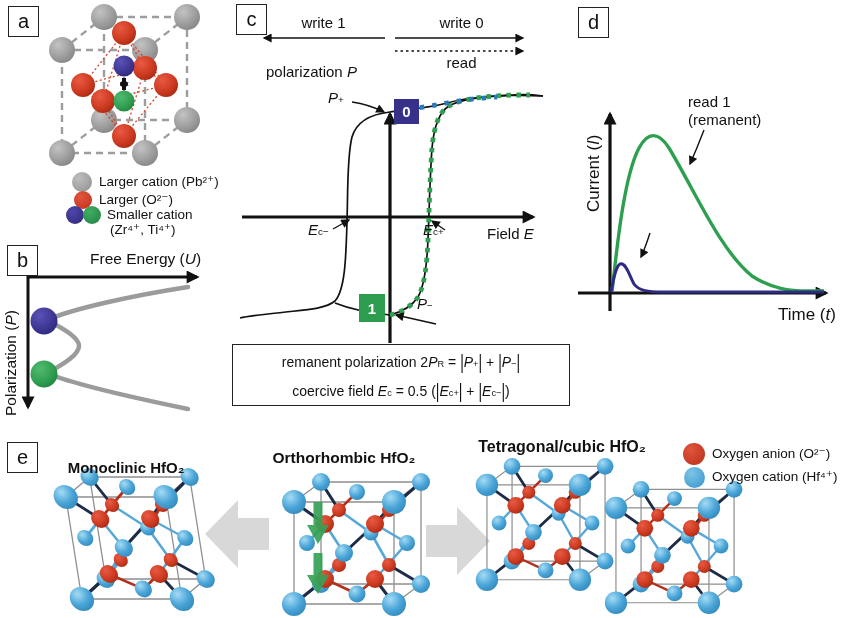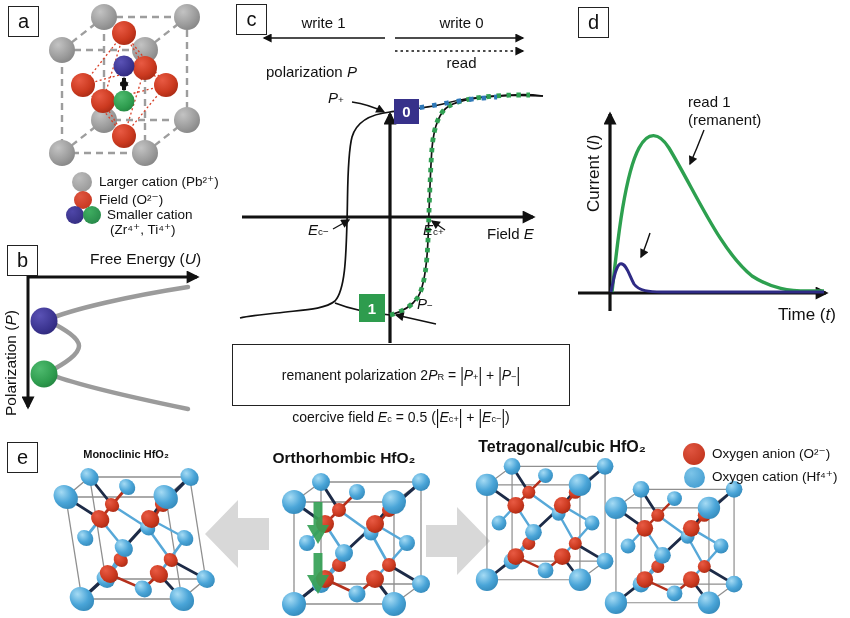--- a/index.html
+++ b/index.html
@@ -15,21 +15,21 @@
   i{font-style:italic;}
   .rt-bar{display:inline-block;transform:scaleY(1.45);transform-origin:50% 55%;}
   .vtext{transform-origin:0 0;transform:rotate(-90deg);}
   .sw{position:absolute;z-index:3;border-radius:50%;}
   .statebox{position:absolute;z-index:3;display:flex;align-items:center;justify-content:center;
             color:#fff;font-weight:bold;font-size:15px;}
   #state0{left:394px;top:99px;width:25px;height:25px;background:#37318a;}
   #state1{left:359px;top:294px;width:26px;height:28px;background:#2e9c4e;}
   #formulabox{position:absolute;z-index:3;left:232px;top:344px;width:336px;height:60px;
               border:1.4px solid #222;background:#fff;text-align:center;font-size:14px;}
-  #formulabox .fl{margin-top:18px;line-height:24px;}
+  #formulabox .fl{margin-top:5px;line-height:24px;}
 </style>
 </head>
 <body>
 
 <div id="fig">
 
   <svg id="gfx" width="850" height="618" viewBox="0 0 850 618">
     <defs>
       <radialGradient id="gGray" cx="0.35" cy="0.3" r="0.85">
         <stop offset="0" stop-color="#c3c3c3"></stop>
@@ -172,21 +172,21 @@
 
   <div class="plabel" style="left:8px;top:6px;">a</div>
   <div class="plabel" style="left:7px;top:245px;">b</div>
   <div class="plabel" style="left:236px;top:4px;">c</div>
   <div class="plabel" style="left:578px;top:7px;">d</div>
   <div class="plabel" style="left:7px;top:442px;">e</div>
 
   <div class="sw" style="left:72px;top:172px;width:20px;height:20px;background:radial-gradient(circle at 35% 30%,#bdbdbd,#8f8f8f);"></div>
   <div class="txt" style="left:99px;top:174px;font-size:13.5px;">Larger cation (Pb²⁺)</div>
   <div class="sw" style="left:74px;top:191px;width:18px;height:18px;background:radial-gradient(circle at 35% 30%,#e05540,#c03018);"></div>
-  <div class="txt" style="left:99px;top:192px;font-size:13.5px;">Field (O²⁻)</div>
+  <div class="txt" style="left:99px;top:192px;font-size:13.5px;">Larger (O²⁻)</div>
   <div class="sw" style="left:66px;top:206px;width:18px;height:18px;background:radial-gradient(circle at 35% 30%,#4e46a8,#2e2878);"></div>
   <div class="sw" style="left:83px;top:206px;width:18px;height:18px;background:radial-gradient(circle at 35% 30%,#3fae61,#228044);"></div>
   <div class="txt" style="left:107px;top:207px;font-size:13.5px;">Smaller cation</div>
   <div class="txt" style="left:110px;top:222px;font-size:13.5px;">(Zr⁴⁺, Ti⁴⁺)</div>
 
   <div class="txt" style="left:90px;top:250px;font-size:15.5px;"><span>Free Energy (</span><i>U</i><span>)</span></div>
   <div class="txt vtext" style="left:2px;top:416px;font-size:15.5px;"><span>Polarization (</span><i>P</i><span>)</span></div>
 
   <div class="txt ctr" style="left:262px;top:14px;width:123px;">write 1</div>
   <div class="txt ctr" style="left:395px;top:14px;width:133px;">write 0</div>
@@ -202,21 +202,21 @@
   <div id="formulabox">
     <div class="fl"><span>remanent polarization 2</span><i>P</i><sub>R</sub><span> = </span><span class="rt-bar">|</span><i>P</i><sub>+</sub><span class="rt-bar">|</span><span> + </span><span class="rt-bar">|</span><i>P</i><sub>−</sub><span class="rt-bar">|</span></div>
     <div class="fl"><span>coercive field </span><i>E</i><sub>c</sub><span> = 0.5 (</span><span class="rt-bar">|</span><i>E</i><sub>c+</sub><span class="rt-bar">|</span><span> + </span><span class="rt-bar">|</span><i>E</i><sub>c−</sub><span class="rt-bar">|</span><span>)</span></div>
   </div>
 
   <div class="txt vtext" style="left:584px;top:212px;font-size:17px;"><span>Current (</span><i>I</i><span>)</span></div>
   <div class="txt" style="left:778px;top:305px;font-size:17px;"><span>Time (</span><i>t</i><span>)</span></div>
   <div class="txt" style="left:688px;top:93px;">read 1</div>
   <div class="txt" style="left:688px;top:111px;">(remanent)</div>
 
-  <div class="txt ctr b" style="left:46px;top:448px;width:160px;font-size:11px;">Monoclinic HfO₂</div>
+  <div class="txt ctr b" style="left:46px;top:459px;width:160px;font-size:15px;">Monoclinic HfO₂</div>
   <div class="txt ctr b" style="left:462px;top:438px;width:200px;font-size:16px;">Tetragonal/cubic HfO₂</div>
   <div class="txt ctr b" style="left:254px;top:449px;width:180px;font-size:15.5px;">Orthorhombic HfO₂</div>
   <div class="sw" style="left:683px;top:443px;width:22px;height:22px;background:radial-gradient(circle at 35% 30%,#e05540,#bb2d15);"></div>
   <div class="txt" style="left:712px;top:446px;font-size:13.5px;">Oxygen anion (O²⁻)</div>
   <div class="sw" style="left:684px;top:467px;width:21px;height:21px;background:radial-gradient(circle at 35% 30%,#7cc4e8,#3795cc);"></div>
   <div class="txt" style="left:712px;top:469px;font-size:13.5px;">Oxygen cation (Hf⁴⁺)</div>
 
 </div>
 
 </body></html>

